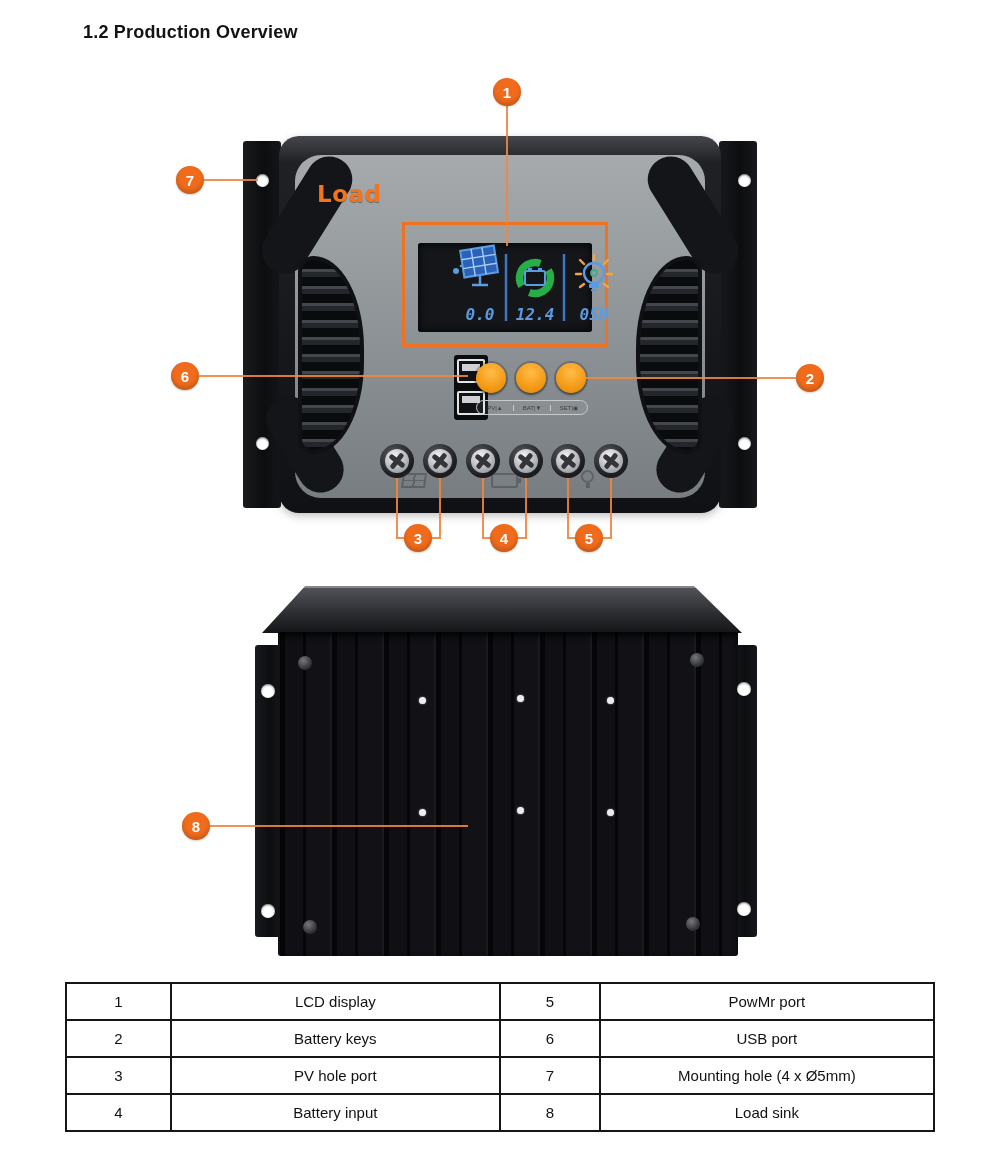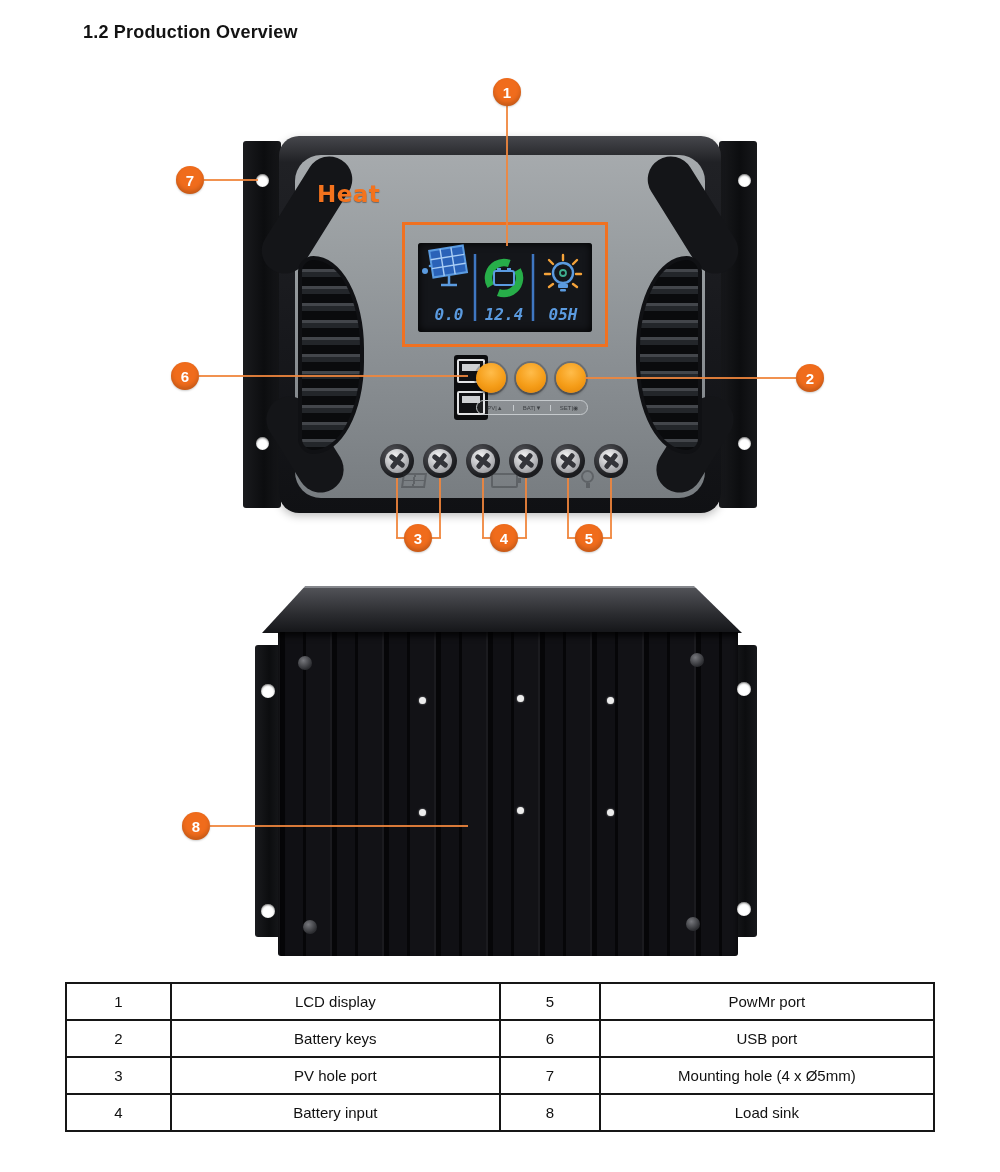--- a/index.html
+++ b/index.html
@@ -24,21 +24,21 @@
   .vent { width:66px; height:198px;
     background:repeating-linear-gradient(180deg,#0a0b0d 0 9px,#43464b 9px 12px,#23262a 12px 17px);
     border:4px solid #101114; }
   .vent-l { left:298px; top:256px; border-radius:16px 52px 52px 16px / 16px 95px 95px 16px; }
   .vent-r { left:636px; top:256px; border-radius:52px 16px 16px 52px / 95px 16px 16px 95px; }
   .brand-logo { left:317px; top:181px; font-family:"DejaVu Sans", sans-serif; font-weight:bold;
     font-size:23px; color:#f4731d; letter-spacing:.5px; text-shadow:0 1px 1px rgba(0,0,0,.35); }
 
   .lcd-highlight { left:402px; top:222px; width:206px; height:125px; border:3px solid #f07121; }
   .lcd-screen { left:418px; top:243px; width:174px; height:89px; background:#14161a; border-radius:3px;
-    box-shadow:inset 0 0 8px #000; }
+    box-shadow:inset 0 0 8px #000;padding-left:31px; }
 
   .usb-block { left:454px; top:355px; width:34px; height:65px; background:#0b0c0e; border-radius:3px; }
   .usb-port { position:absolute; left:3px; width:28px; height:24px; background:#101114;
     border:2px solid #e2e3e5; border-radius:2px; }
   .usb-port::after { content:""; position:absolute; left:3px; top:3px; width:18px; height:7px; background:#cfd1d4; }
   .fn-btn { width:30px; height:30px; border-radius:50%;
     background:radial-gradient(circle at 50% 32%,#ffbc4a 0%,#f59d18 55%,#e08206 100%);
     box-shadow:0 0 0 2px rgba(20,20,22,.25), 0 2px 3px rgba(0,0,0,.35); }
   .btn-pill { left:476px; top:400px; width:112px; height:15px; border:1.5px solid #c6cacd;
     border-radius:8px; display:flex; align-items:center; background:rgba(255,255,255,.06); }
@@ -106,21 +106,21 @@
     <div class="abs front-body"></div>
     <div class="abs front-panel"></div>
 
     <div class="abs arm" style="left:284px;top:150px;height:130px;transform:rotate(32deg);"></div>
     <div class="abs arm" style="left:670px;top:150px;height:130px;transform:rotate(-32deg);"></div>
     <div class="abs arm" style="left:282px;top:392px;height:105px;transform:rotate(-32deg);"></div>
     <div class="abs arm" style="left:672px;top:392px;height:105px;transform:rotate(32deg);"></div>
     <div class="abs vent vent-l"></div>
     <div class="abs vent vent-r"></div>
 
-    <div class="abs brand-logo">Heat</div>
+    <div class="abs brand-logo">Load</div>
 
     <div class="abs lcd-highlight"></div>
     <div class="abs lcd-screen">
       <svg width="174" height="89" viewBox="0 0 174 89">
 
         <line x1="57" y1="11" x2="57" y2="78" stroke="#3f77c2" stroke-width="2.5"></line>
         <line x1="115" y1="11" x2="115" y2="78" stroke="#3f77c2" stroke-width="2.5"></line>
 
         <g>
           <g transform="rotate(-9 30 18)">

